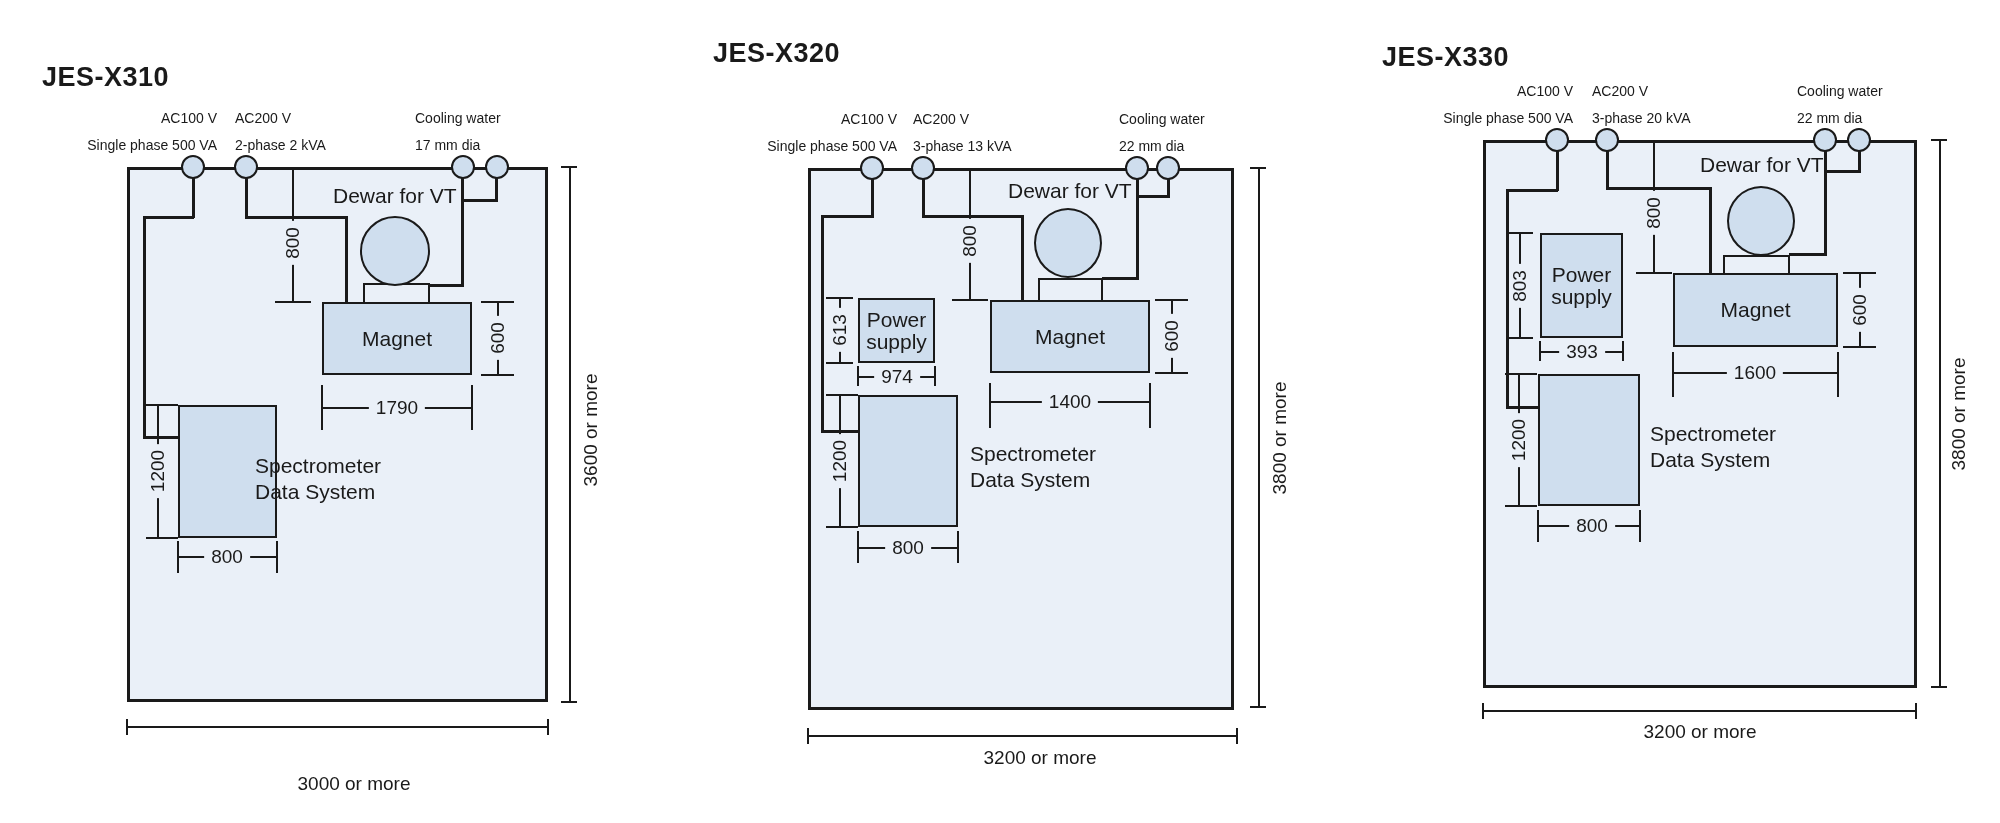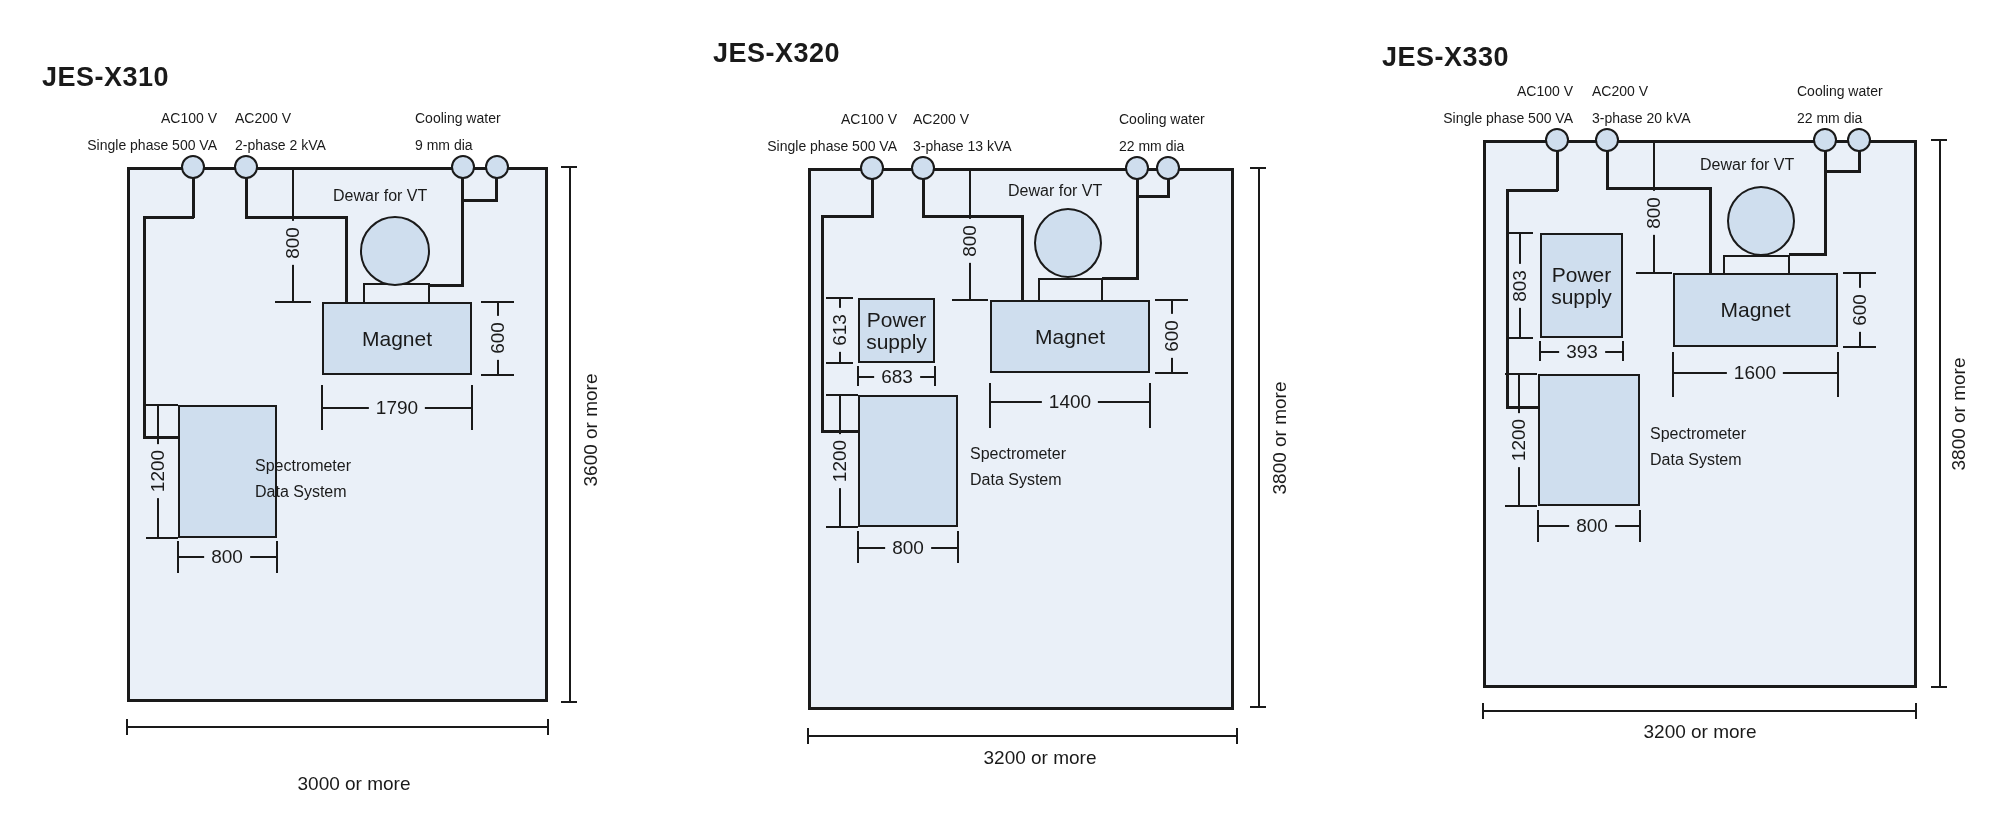--- a/index.html
+++ b/index.html
@@ -17,21 +17,21 @@
   .ped{position:absolute;background:var(--room-fill);border:2.5px solid var(--line-color);box-sizing:border-box;}
   .circ{border-radius:50%;}
   .port{position:absolute;width:20px;height:20px;border-radius:50%;background:var(--equipment-fill);
         border:2.5px solid var(--line-color);box-sizing:content-box;}
   .wv{position:absolute;width:2.5px;background:var(--line-color);}
   .wh{position:absolute;height:2.5px;background:var(--line-color);}
   .dv{position:absolute;width:1.5px;background:var(--line-color);}
   .dh{position:absolute;height:1.5px;background:var(--line-color);}
   .ttl{position:absolute;font-size:27px;font-weight:bold;white-space:nowrap;letter-spacing:.5px;}
   .ulabel{position:absolute;font-size:14px;line-height:27px;white-space:nowrap;}
-  .elabel{position:absolute;font-size:16px;line-height:26px;white-space:nowrap;}
+  .elabel{position:absolute;font-size:21px;line-height:26px;white-space:nowrap;}
   .cbox{display:flex;align-items:center;justify-content:center;text-align:center;
         font-size:21px;line-height:22px;}
   .hlbl{position:absolute;transform:translate(-50%,-50%);font-size:19px;background:var(--room-fill);
         padding:0 7px;white-space:nowrap;z-index:5;}
   .vlbl{position:absolute;transform:translate(-50%,-50%) rotate(-90deg);font-size:19px;background:var(--room-fill);
         padding:0 6px;white-space:nowrap;z-index:5;}
   .out{background:transparent;}
 </style>
 </head>
 <body>
@@ -45,21 +45,21 @@
     <div class="ulabel" style="right:1783px;top:105px;text-align:right">
       <div>AC100 V</div>
       <div>Single phase 500 VA</div>
     </div>
     <div class="ulabel" style="left:235px;top:105px">
       <div>AC200 V</div>
       <div>2-phase 2 kVA</div>
     </div>
     <div class="ulabel" style="left:415px;top:105px">
       <div>Cooling water</div>
-      <div>9 mm dia</div>
+      <div>17 mm dia</div>
     </div>
 
     <div class="room" style="left:127px;top:167px;width:421px;height:535px"></div>
 
     
     <div class="wv" style="left:192px;top:167px;height:51px"></div>
     <div class="wh" style="left:143px;top:216px;width:51px"></div>
     <div class="wv" style="left:143px;top:216px;height:222px"></div>
     <div class="wh" style="left:143px;top:436px;width:36px"></div>
     <div class="wv" style="left:245px;top:167px;height:51px"></div>
@@ -195,21 +195,21 @@
       </span>
     </div>
     <div class="dv" style="left:839px;top:298px;height:65px"></div>
     <div class="dh" style="left:826px;top:297px;width:27px"></div>
     <div class="dh" style="left:826px;top:362px;width:27px"></div>
     <div class="vlbl" style="left:840px;top:330px">613</div>
 
     <div class="dv" style="left:857px;top:366px;height:20px"></div>
     <div class="dv" style="left:934px;top:366px;height:20px"></div>
     <div class="dh" style="left:857px;top:376px;width:78px"></div>
-    <div class="hlbl" style="left:897px;top:377px">683</div>
+    <div class="hlbl" style="left:897px;top:377px">974</div>
 
     <div class="equip" style="left:858px;top:395px;width:100px;height:132px"></div>
     <div class="elabel" style="left:970px;top:441px">
       <div>Spectrometer</div>
       <div>Data System</div>
     </div>
 
     <div class="dh" style="left:826px;top:394px;width:32px"></div>
     <div class="dh" style="left:826px;top:526px;width:32px"></div>
     <div class="dv" style="left:839px;top:394px;height:133px"></div>

